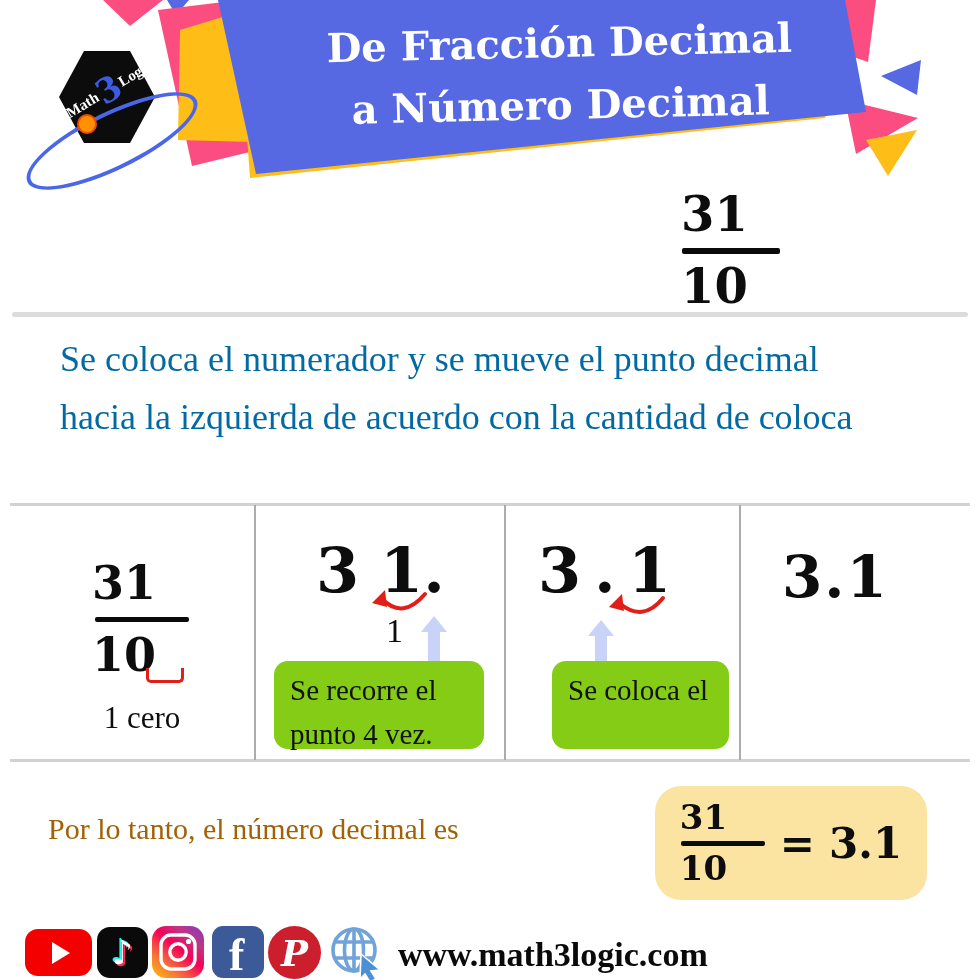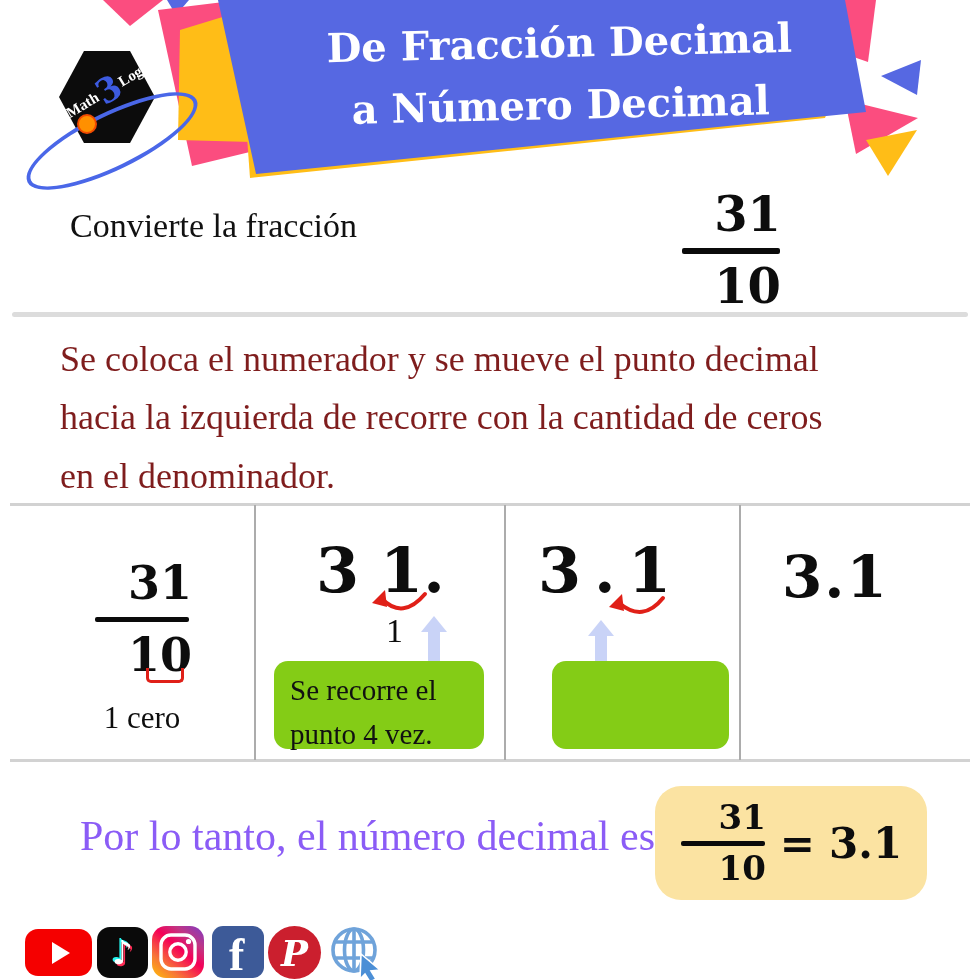--- a/index.html
+++ b/index.html
@@ -22,28 +22,28 @@
   .logo-text .lt{color:#fff;font-family:"Liberation Serif",serif;font-weight:700;font-size:15px;}
   .logo-text .l3{color:#3d5be0;font-family:"DejaVu Serif",serif;font-weight:700;font-size:34px;
     margin:0 1px;line-height:0.9;}
   .orbit{position:absolute;left:-17px;top:82px;width:180px;height:50px;border:4px solid #4a67e8;
     border-radius:50%;transform:rotate(-26deg);}
   .orbit-dot{position:absolute;left:42px;top:84px;width:16px;height:16px;border-radius:50%;
     background:#ff9000;border:2px solid #f04a00;}
 
   
   .statement{position:absolute;left:70px;top:198px;font-size:34px;line-height:1.62;color:#111;}
-  .frac{text-align:right;font-family:"DejaVu Serif",serif;font-weight:700;}
+  .frac{text-align:left;font-family:"DejaVu Serif",serif;font-weight:700;}
   .frac .bar{background:#0a0a0a;border-radius:2px;}
   .frac-main{position:absolute;left:681px;top:186px;width:100px;font-size:48px;line-height:1.2;}
   .frac-main .bar{height:6px;width:98px;margin:4px auto;}
 
   .divider{position:absolute;left:12px;top:312px;width:956px;height:5px;background:#dcdcdc;border-radius:3px;}
 
-  .explain{position:absolute;left:60px;top:330px;width:912px;font-size:36px;line-height:1.62;color:#7f1d1d;}
+  .explain{position:absolute;left:60px;top:330px;width:912px;font-size:36px;line-height:1.62;color:#0369a1;}
   .explain div{white-space:nowrap;}
 
   
   .hline{position:absolute;left:10px;width:960px;height:3px;background:#d2d2d2;}
   .vline{position:absolute;top:505px;width:2px;height:255px;background:#acacac;}
 
   .frac-step1{position:absolute;left:92px;top:556px;width:100px;font-size:46px;line-height:1.2;}
   .frac-step1 .bar{height:5px;width:94px;margin:6px auto;}
   .red-bracket{position:absolute;left:146px;top:668px;width:32px;height:12px;
     border:3px solid #e02018;border-top:none;border-radius:0 0 5px 5px;}
@@ -53,21 +53,21 @@
   .result-digit{position:absolute;left:782px;top:548px;font-family:"DejaVu Serif",serif;font-weight:700;
     font-size:58px;letter-spacing:2px;line-height:1;}
   .count-digit{position:absolute;left:386px;top:612px;font-size:34px;}
 
   .note-box{position:absolute;background:#84cc16;border-radius:14px;padding:8px 16px;
     font-size:29px;line-height:1.5;color:#111;}
   .note2{left:274px;top:661px;width:178px;height:72px;}
   .note3{left:552px;top:661px;width:145px;height:72px;}
 
   
-  .concl-text{position:absolute;left:80px;top:812px;font-size:42px;color:#8b5cf6;}
+  .concl-text{position:absolute;left:48px;top:812px;font-size:30px;color:#a16207;}
   .concl-box{position:absolute;left:655px;top:786px;width:272px;height:114px;background:#fbe3a2;
     border-radius:26px;display:flex;align-items:center;justify-content:center;gap:14px;}
   .frac-concl{width:86px;font-size:34px;line-height:1.15;}
   .frac-concl .bar{height:5px;width:84px;margin:3px auto;}
   .concl-eq,.concl-res{font-family:"DejaVu Serif",serif;font-weight:700;font-size:42px;}
 
   
   .icon{position:absolute;top:926px;}
   .ic-yt{left:25px;top:929px;width:67px;height:47px;background:#f50000;border-radius:13px;
     display:flex;align-items:center;justify-content:center;}
@@ -118,35 +118,33 @@
     <div class="logo-text">
       <span class="lt">Math</span>
         <span class="l3">3</span>
         <span class="lt">Logic</span>
     </div>
     <div class="orbit"></div>
     <div class="orbit-dot"></div>
   </div>
 
   <div class="statement">
-    <div>Convierte la fracción</div>
   </div>
 
   <div class="frac frac-main">
     <div>31</div>
     <div class="bar"></div>
     <div>10</div>
   </div>
 
   <div class="divider"></div>
 
   <div class="explain">
     <div>Se coloca el numerador y se mueve el punto decimal</div>
-    <div>hacia la izquierda de recorre con la cantidad de ceros</div>
-    <div>en el denominador.</div>
+    <div>hacia la izquierda de acuerdo con la cantidad de coloca</div>
   </div>
 
   <div class="hline" style="top:503px"></div>
   <div class="hline" style="top:759px"></div>
   <div class="vline" style="left:254px"></div>
   <div class="vline" style="left:504px"></div>
   <div class="vline" style="left:739px"></div>
 
   <div class="frac frac-step1">
     <div>31</div>
@@ -175,20 +173,21 @@
   <span class="big-digit" style="left:594px;top:540px;">.</span>
   <span class="big-digit" style="left:628px;top:540px;">1</span>
   <svg class="abs" style="left:606px;top:593px;" width="64" height="30">
     <path d="M57,5 Q37,30 13,10" fill="none" stroke="#e02018" stroke-width="4" stroke-linecap="round"></path>
     <polygon points="3,14 16,1 18,18" fill="#e02018"></polygon>
   </svg>
   <svg class="abs" style="left:588px;top:620px;" width="26" height="44">
     <polygon points="13,0 26,16 19,16 19,44 7,44 7,16 0,16" fill="#c9d3f7"></polygon>
   </svg>
   <div class="note-box note3">
+    <div>Se coloca el</div>
   </div>
 
   <span class="result-digit">3.1</span>
 
   <div class="concl-text">Por lo tanto, el número decimal es</div>
   <div class="concl-box">
     <div class="frac frac-concl">
       <div>31</div>
       <div class="bar"></div>
       <div>10</div>
@@ -219,14 +218,15 @@
   <svg class="icon ic-globe abs" viewBox="0 0 58 58">
     <g stroke="#6fa3da" stroke-width="3.6" fill="none">
       <circle cx="26" cy="26" r="21"></circle>
       <ellipse cx="26" cy="26" rx="9.5" ry="21"></ellipse>
       <line x1="26" y1="5" x2="26" y2="47"></line>
       <line x1="7" y1="18" x2="45" y2="18"></line>
       <line x1="7" y1="34" x2="45" y2="34"></line>
     </g>
     <polygon points="33,30 52,46 43,47 48,55 42,58 37,50 32,55" fill="#4c8fd6" stroke="#fff" stroke-width="1.6"></polygon>
   </svg>
+  <div class="site-url">www.math3logic.com</div>
 
 </div>
 
 </body></html>

